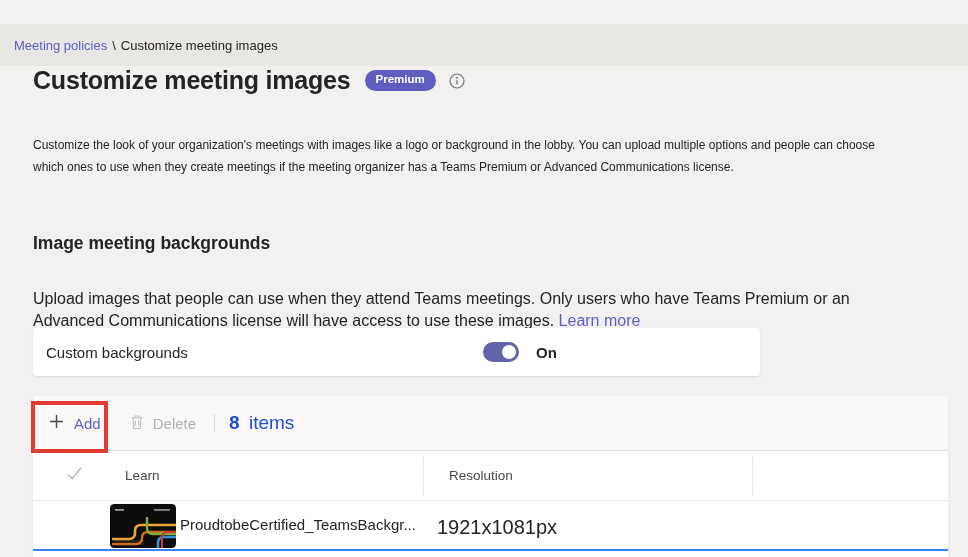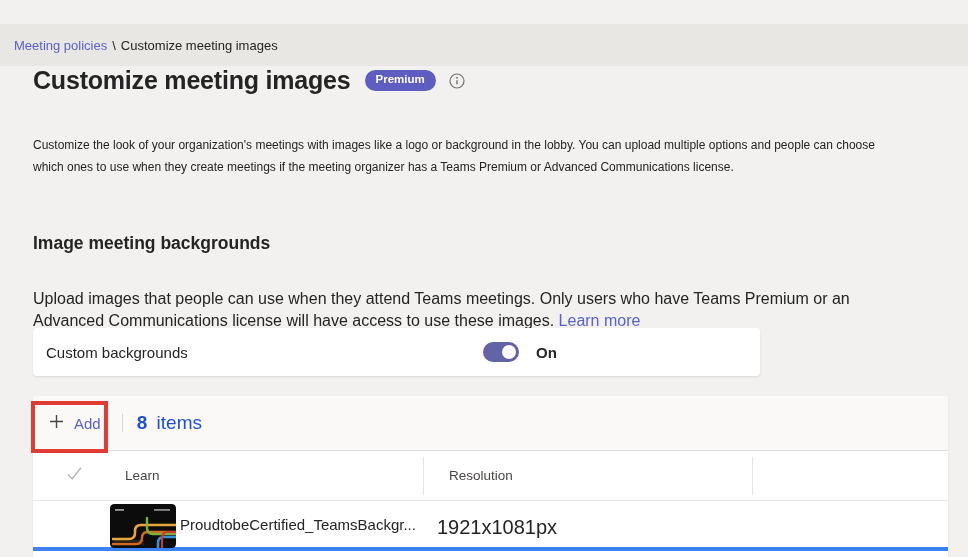--- a/index.html
+++ b/index.html
@@ -84,21 +84,21 @@
   .items-count .count-label { margin-left:4px; }
 
   
   .thead { position:relative; height:50px; border-bottom:1px solid #e8e6e4; font-size:13.5px; color:#484644; }
   .select-all { position:absolute; left:33px; top:15px; background:none; border:none; padding:0; cursor:pointer; }
   .th-image { position:absolute; left:92px; top:17px; }
   .th-resolution { position:absolute; left:416px; top:17px; }
   .col-divider { position:absolute; top:6px; width:1px; height:38px; background:#e8e6e4; }
   .col-div-1 { left:390px; } .col-div-2 { left:719px; }
 
-  .trow { position:relative; height:50px; border-bottom:4px solid #3b82f6; cursor:pointer;text-decoration:underline; }
+  .trow { position:relative; height:50px; border-bottom:2px solid #3b82f6; cursor:pointer;text-decoration:underline; }
   .thumb { position:absolute; left:77px; top:3px; width:66px; height:44px; border-radius:4px; overflow:hidden; }
   .row-name { position:absolute; left:147px; top:15px; font-size:15px; color:#242424; }
   .row-res  { position:absolute; left:404px; top:15px; font-size:20px; color:#242424; }
 
   
   .annotation-box {
     position:absolute; top:401px; left:31px; width:77px; height:52px;
     border:4px solid #e13c31; z-index:9; pointer-events:none;
   }
 </style>
@@ -141,20 +141,28 @@
 
 <div class="list-card">
   <div class="toolbar">
     <button class="add-btn">
       <span>
         <svg width="15" height="15" viewBox="0 0 15 15">
           <path d="M7.5 1v13M1 7.5h13" stroke="#484644" stroke-width="1.4" fill="none"></path>
         </svg>
       </span>
       <span class="btn-text">Add</span>
+    </button>
+    <button class="delete-btn" disabled="">
+      <span>
+        <svg width="14" height="16" viewBox="0 0 14 16">
+          <path d="M1.5 3.8h11M5 3.5V2h4v1.5M3 3.8l.8 10.7h6.4l.8-10.7M5.4 6.5v5.2M8.6 6.5v5.2" stroke="#c4c2c0" stroke-width="1.2" fill="none"></path>
+        </svg>
+      </span>
+      <span class="btn-text">Delete</span>
     </button>
     <span class="toolbar-divider"></span>
     <span class="items-count">
       <span class="count-num">8</span>
       <span class="count-label">items</span>
     </span>
   </div>
 
   <div class="thead">
     <button class="select-all" aria-label="select all">

